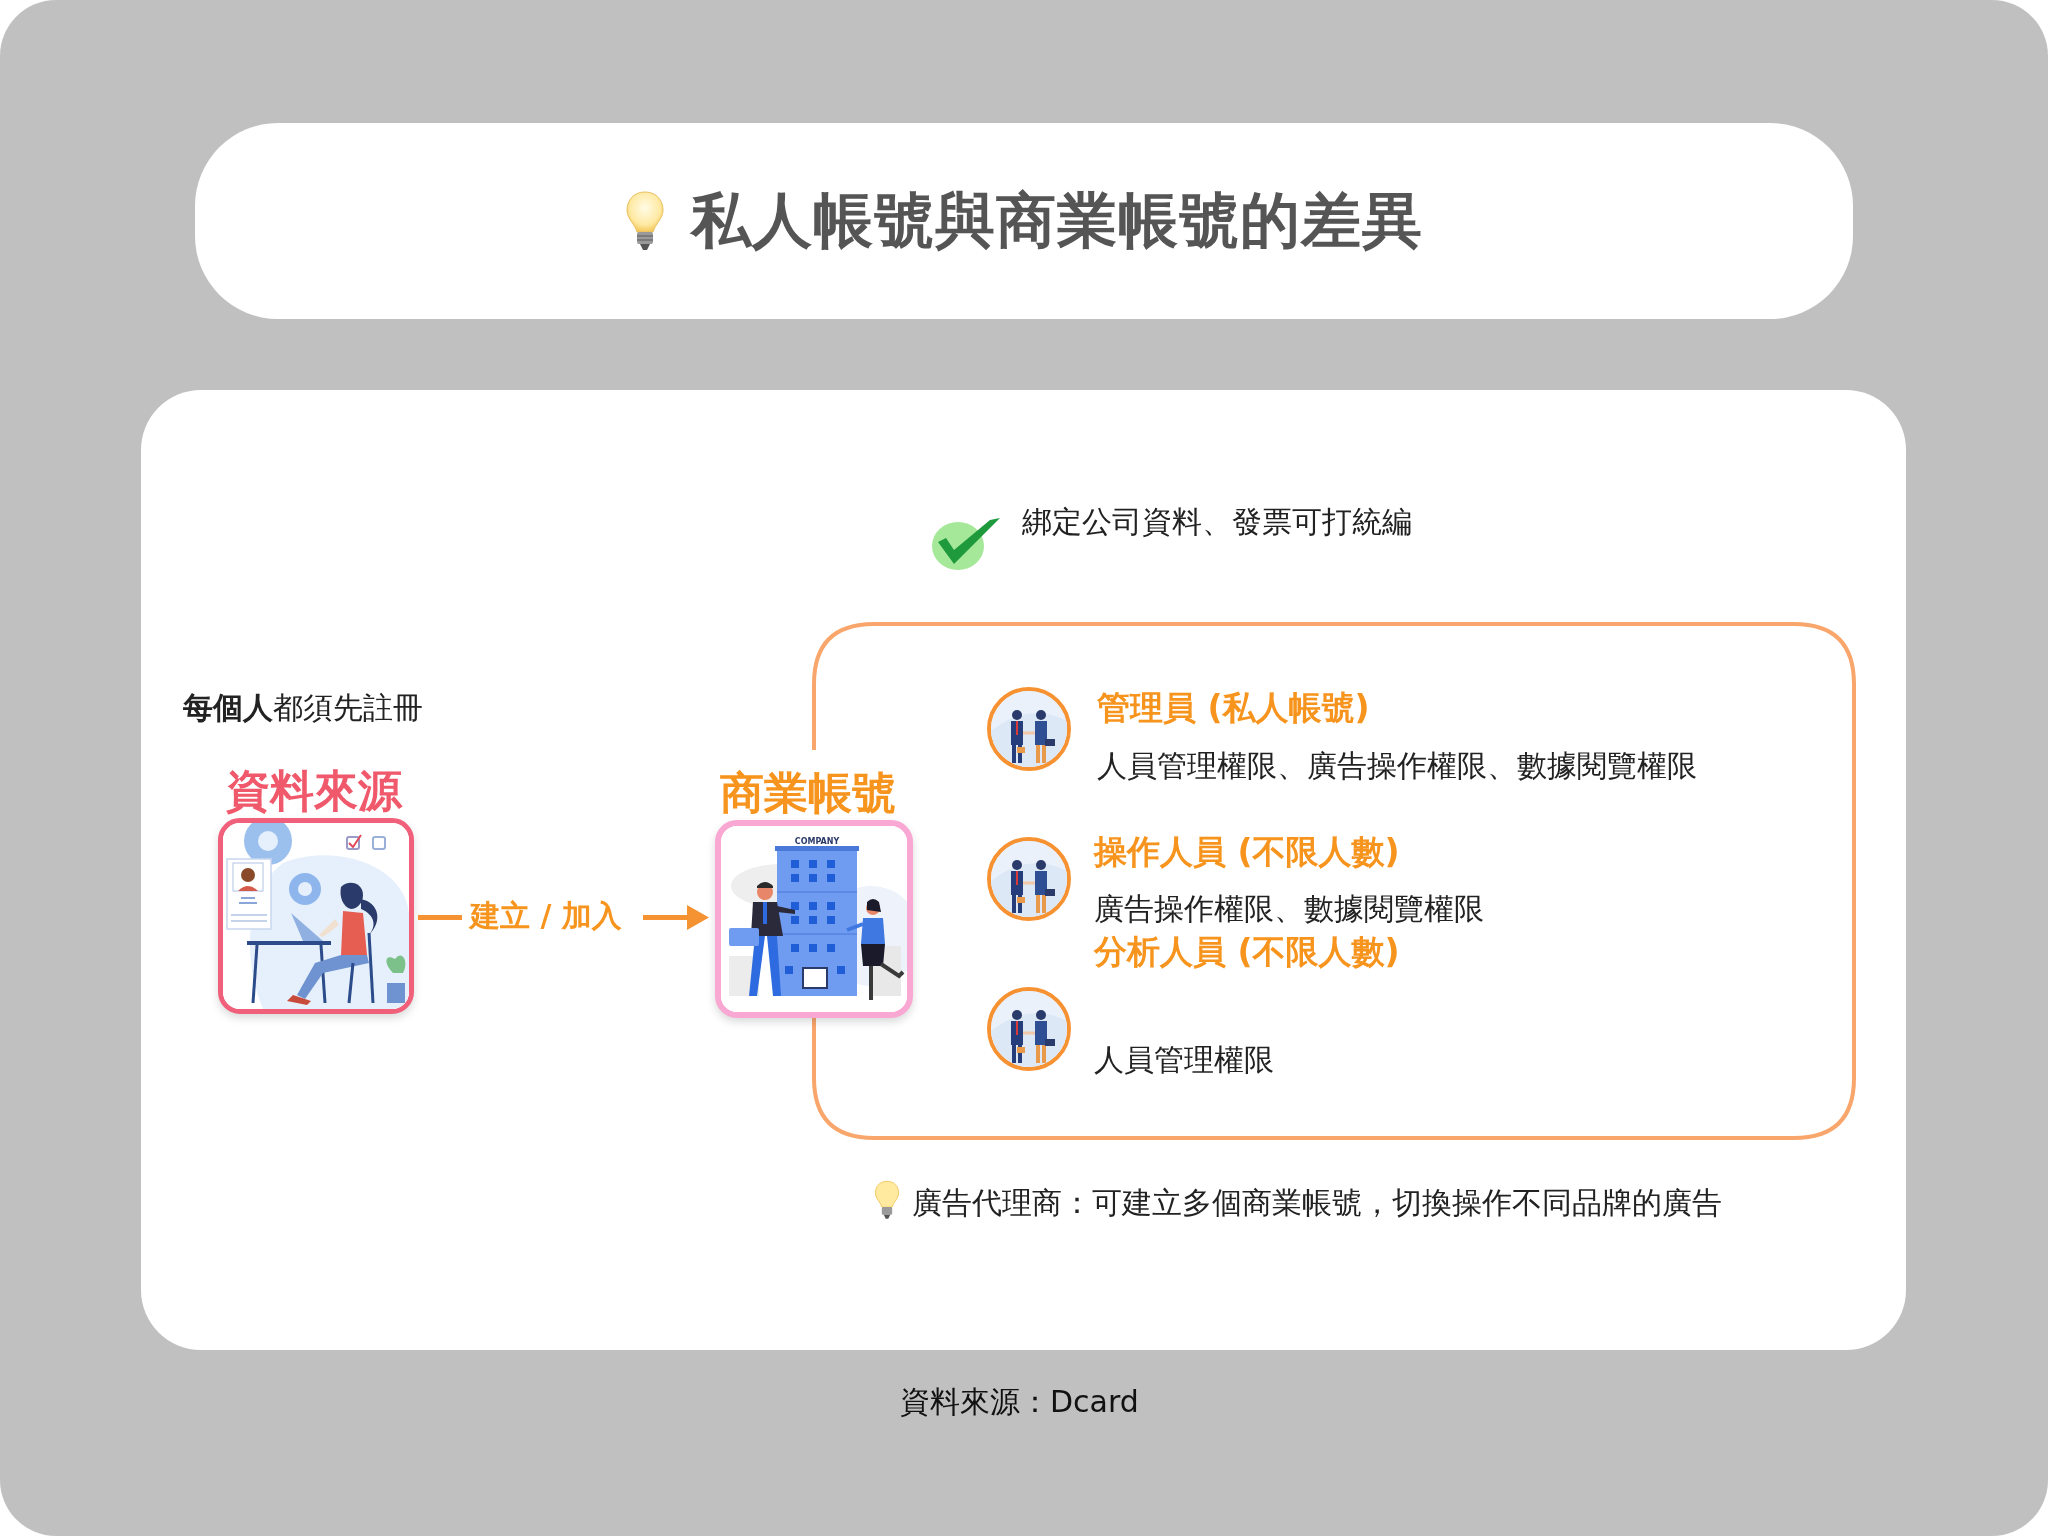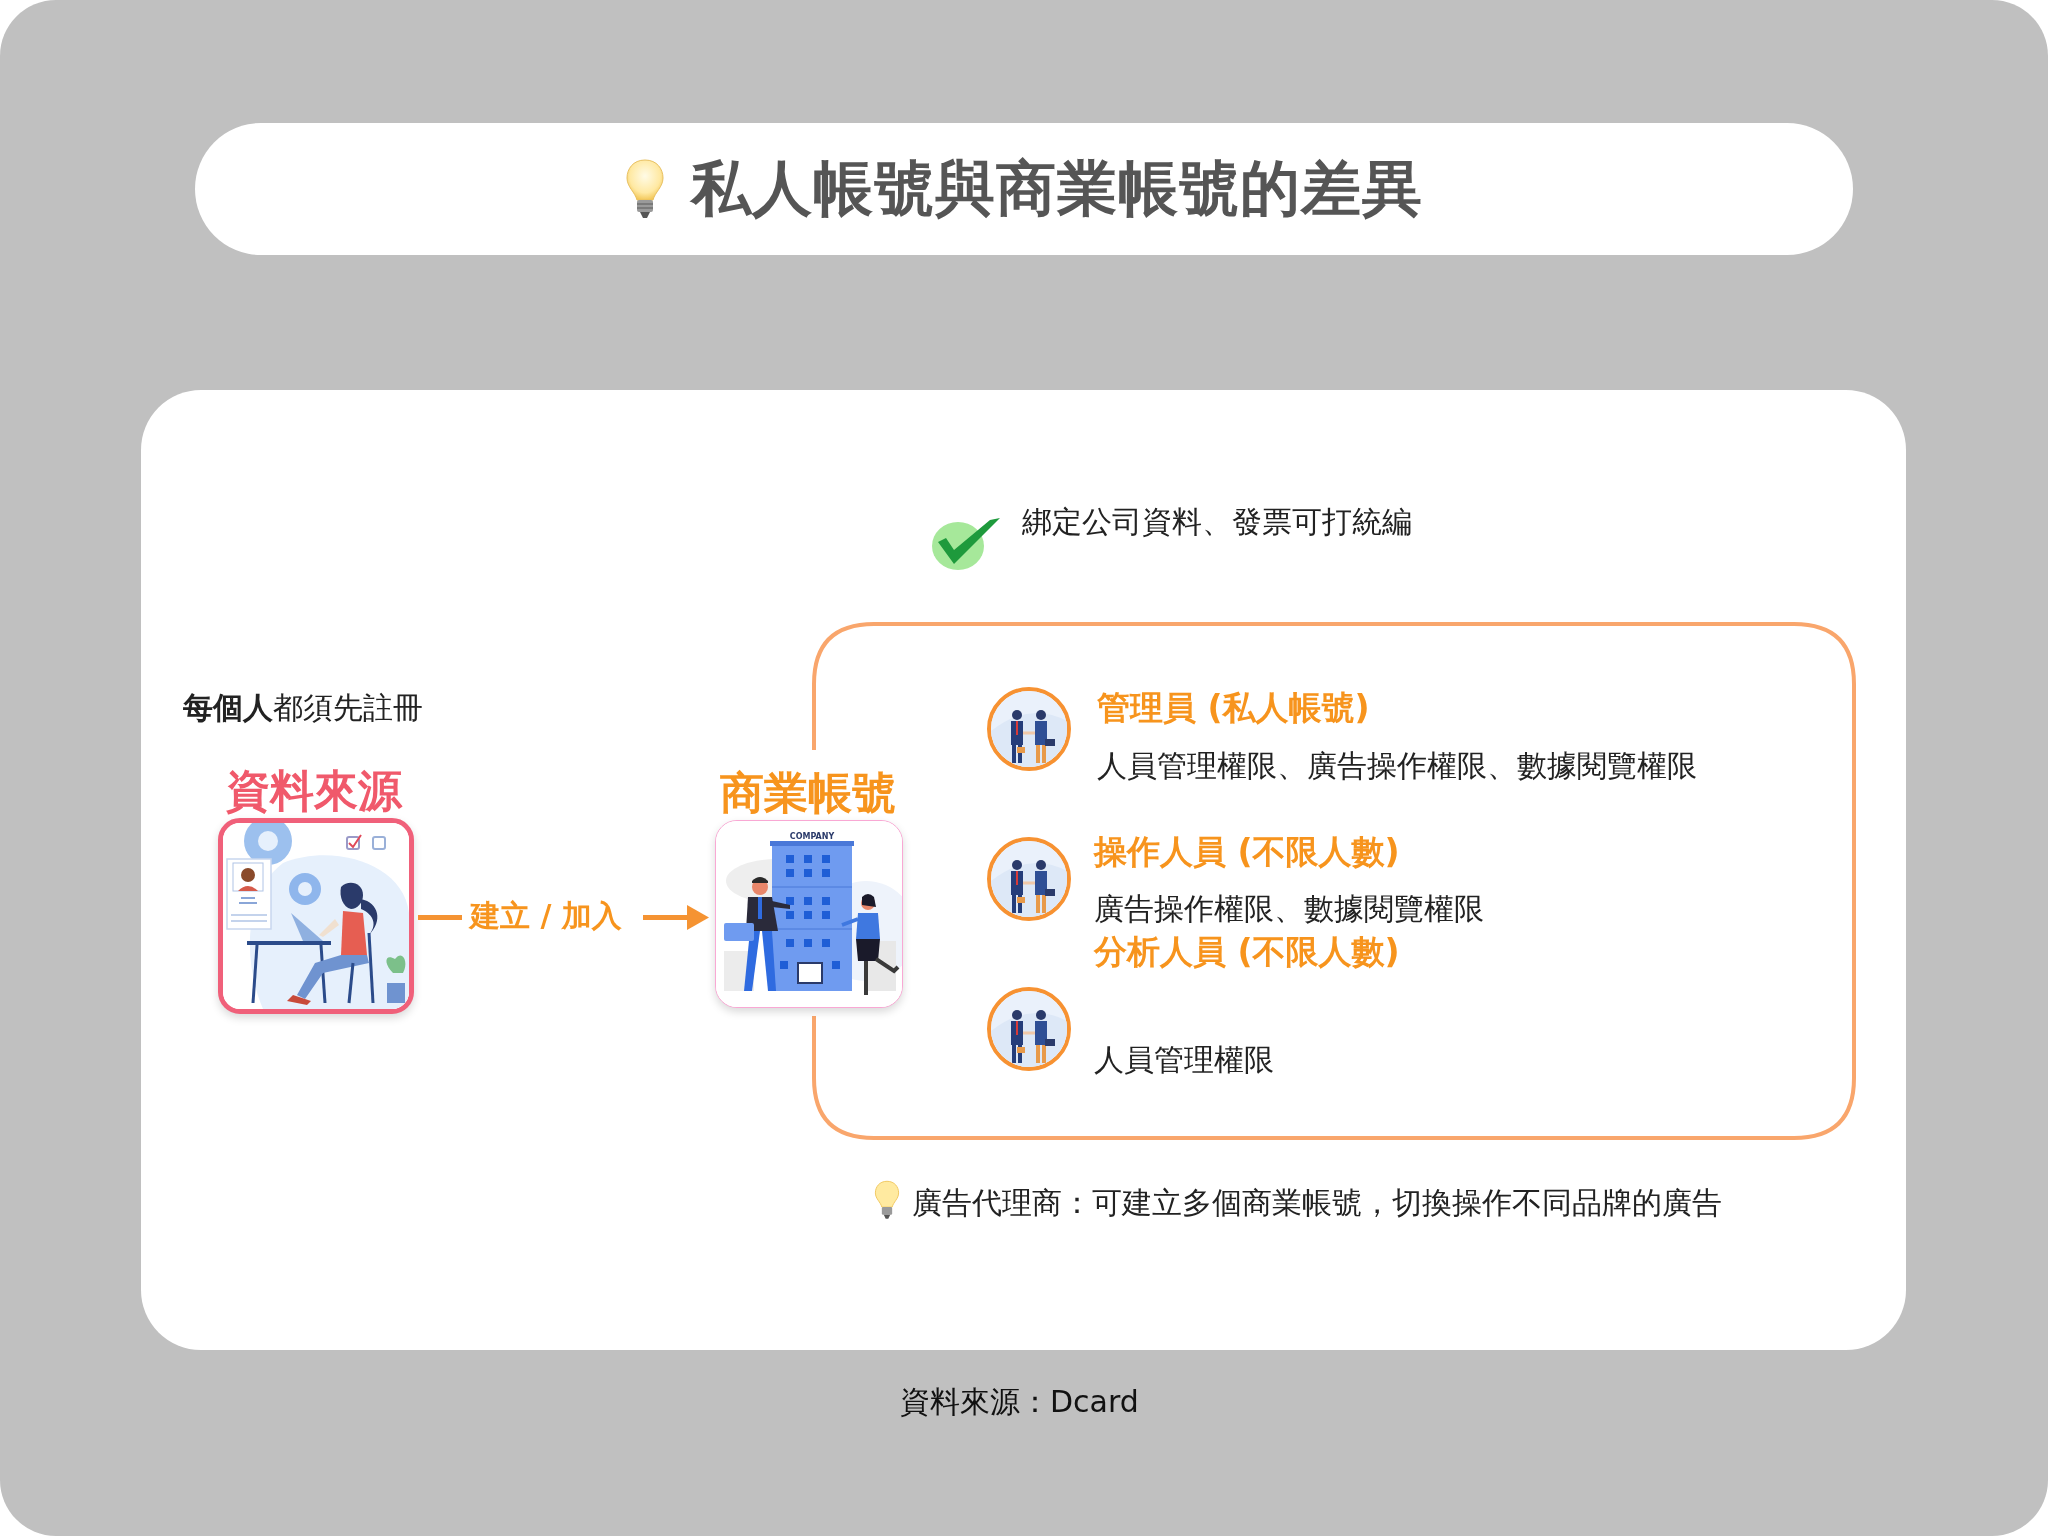--- a/index.html
+++ b/index.html
@@ -1,20 +1,20 @@
 <!DOCTYPE html>
 <html><head>
 <meta charset="utf-8">
 <style>
   html, body { margin:0; padding:0; background:#ffffff; }
   body { width:2048px; height:1536px; position:relative; overflow:hidden;
          font-family:"Liberation Sans","DejaVu Sans",sans-serif; }
   .canvas { position:absolute; left:0; top:0; width:2048px; height:1536px;
             background:#c0c0c0; border-radius:56px; }
-  .title-pill { position:absolute; left:195px; top:123px; width:1658px; height:132px;
+  .title-pill { position:absolute; left:195px; top:123px; width:1658px; height:196px;
                 background:#ffffff; border-radius:83px;
                 display:flex; align-items:center; justify-content:center; gap:26px; }
   .title-text { font-size:60px; font-weight:bold; color:#555555; letter-spacing:1px;
                 font-family:"DejaVu Sans","Liberation Sans",sans-serif; }
   .bulb { display:inline-block; width:40px; height:62px; position:relative; }
   .main-card { position:absolute; left:141px; top:390px; width:1765px; height:960px;
                background:#ffffff; border-radius:60px; }
   .abs { position:absolute; }
   .txt { color:#222222; font-size:30px; font-family:"DejaVu Sans","Liberation Sans",sans-serif; white-space:nowrap; }
   .orange { color:#f7941d; }
@@ -121,21 +121,21 @@
 <div class="abs" style="left:418px; top:915px; width:44px; height:5px; background:#f59332;"></div>
 <div class="abs orange bold" style="left:470px; top:896px; font-size:30px; font-family:'DejaVu Sans','Liberation Sans',sans-serif; white-space:nowrap;">建立 / 加入</div>
 <div class="abs" style="left:643px; top:901px;">
   <svg width="66" height="34" viewBox="0 0 66 34">
     <rect x="0" y="14" width="48" height="5" fill="#f59332"></rect>
     <path d="M44 4 L66 16.5 L44 29 Z" fill="#f59332"></path>
   </svg>
 </div>
 
 <div class="abs orange bold" style="left:720px; top:764px; font-size:44px; font-family:'DejaVu Sans','Liberation Sans',sans-serif;">商業帳號</div>
-<div class="img-card" style="left:715px; top:820px; border:1px solid #f9a8d4;">
+<div class="img-card" style="left:715px; top:820px; border:6px solid #f9a8d4;">
   <svg width="186" height="186" viewBox="0 0 186 186">
     <rect width="186" height="186" fill="#ffffff"></rect>
     <ellipse cx="60" cy="60" rx="50" ry="22" fill="#eeeeee"></ellipse>
     <circle cx="150" cy="110" r="50" fill="#eef3fb"></circle>
     <rect x="150" y="120" width="30" height="50" fill="#e8e8e8"></rect>
     <rect x="8" y="130" width="30" height="40" fill="#ececec"></rect>
 
     <rect x="56" y="22" width="80" height="148" fill="#6f9bf0"></rect>
     <rect x="54" y="20" width="84" height="5" fill="#4a78d8"></rect>
     <g fill="#1f5ed6">

